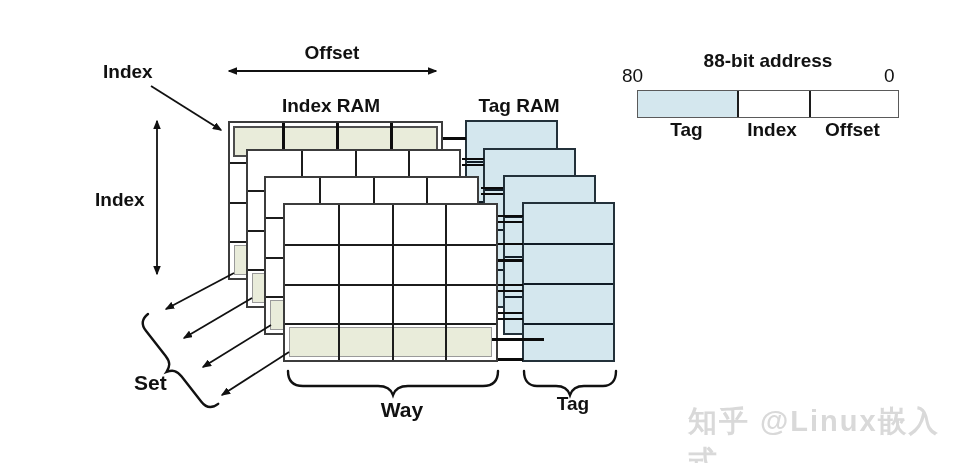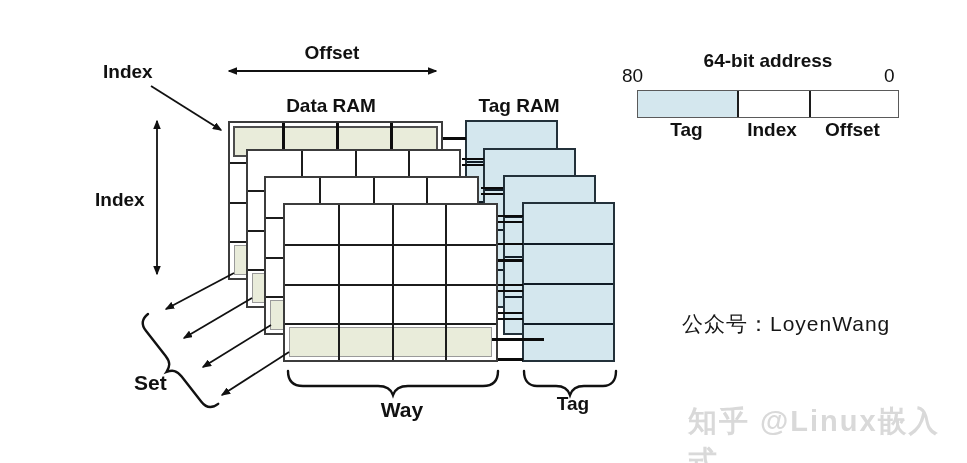--- a/index.html
+++ b/index.html
@@ -34,40 +34,39 @@
   #zhihu-watermark{position:absolute;left:688px;top:402px;font-size:29px;color:#d9d9d9;letter-spacing:2px;font-weight:bold;}
   svg#overlay{position:absolute;left:0;top:0;z-index:20;pointer-events:none;}
 </style>
 </head>
 <body>
 
 <div id="canvas">
 
   <div class="lbl" style="left:103px;top:62px;">Index</div>
   <div class="lbl center" style="left:332px;top:43px;">Offset</div>
-  <div class="lbl center" style="left:331px;top:96px;">Data RAM</div>
+  <div class="lbl center" style="left:331px;top:96px;">Index RAM</div>
   <div class="lbl center" style="left:519px;top:96px;">Tag RAM</div>
   <div class="lbl" style="left:95px;top:190px;">Index</div>
   <div class="lbl" style="left:134px;top:372px;font-size:21px;">Set</div>
   <div class="lbl center" style="left:402px;top:399px;font-size:21px;">Way</div>
   <div class="lbl center" style="left:573px;top:394px;">Tag</div>
 
-  <div class="lbl center" style="left:768px;top:51px;">64-bit address</div>
+  <div class="lbl center" style="left:768px;top:51px;">88-bit address</div>
   <div class="bitnum" style="left:622px;top:66px;">80</div>
   <div class="bitnum" style="left:884px;top:66px;">0</div>
   <div id="addr-bar">
     <div class="addr-seg" id="seg-tag" style="width: 99px; background: rgb(212, 231, 238);"></div>
     <div class="addr-seg" style="width:72px;"></div>
     <div class="addr-seg" style="width:87px;"></div>
   </div>
   <div class="addr-lbl" style="left:637px;width:99px;">Tag</div>
   <div class="addr-lbl" style="left:736px;width:72px;">Index</div>
   <div class="addr-lbl" style="left:808px;width:89px;">Offset</div>
 
-  <div id="wechat-text">公众号：LoyenWang</div>
   <div id="zhihu-watermark">知乎 @Linux嵌入式</div>
 
   <div id="layers">
       <div class="way-layer" style="left: 228px; top: 121px; width: 215px; height: 159px; z-index: 1;">
         <div class="hl-row" style="left: 4px; top: 122.25px; width: 203px; height: 29.75px; background: rgb(233, 236, 218);"></div>
         <div class="hl-line" style="left: 3px; top: 3px; width: 205px; height: 30.75px; background: rgb(233, 236, 218);"></div>
         <div class="vline" style="left: 52.75px; height: 155px;"></div>
         <div class="vline" style="left: 106.5px; height: 155px;"></div>
         <div class="vline" style="left: 160.25px; height: 155px;"></div>
         <div class="hline" style="top: 38.75px; width: 211px;"></div>

